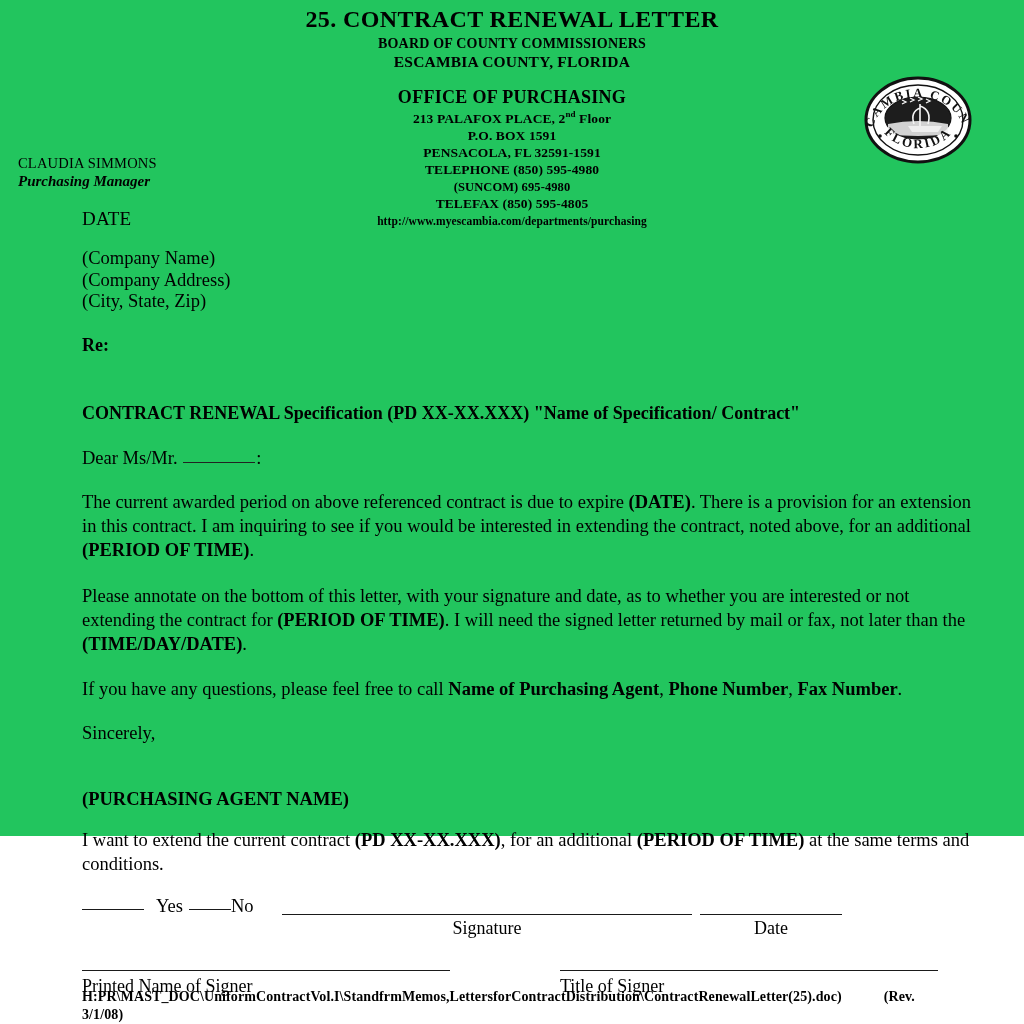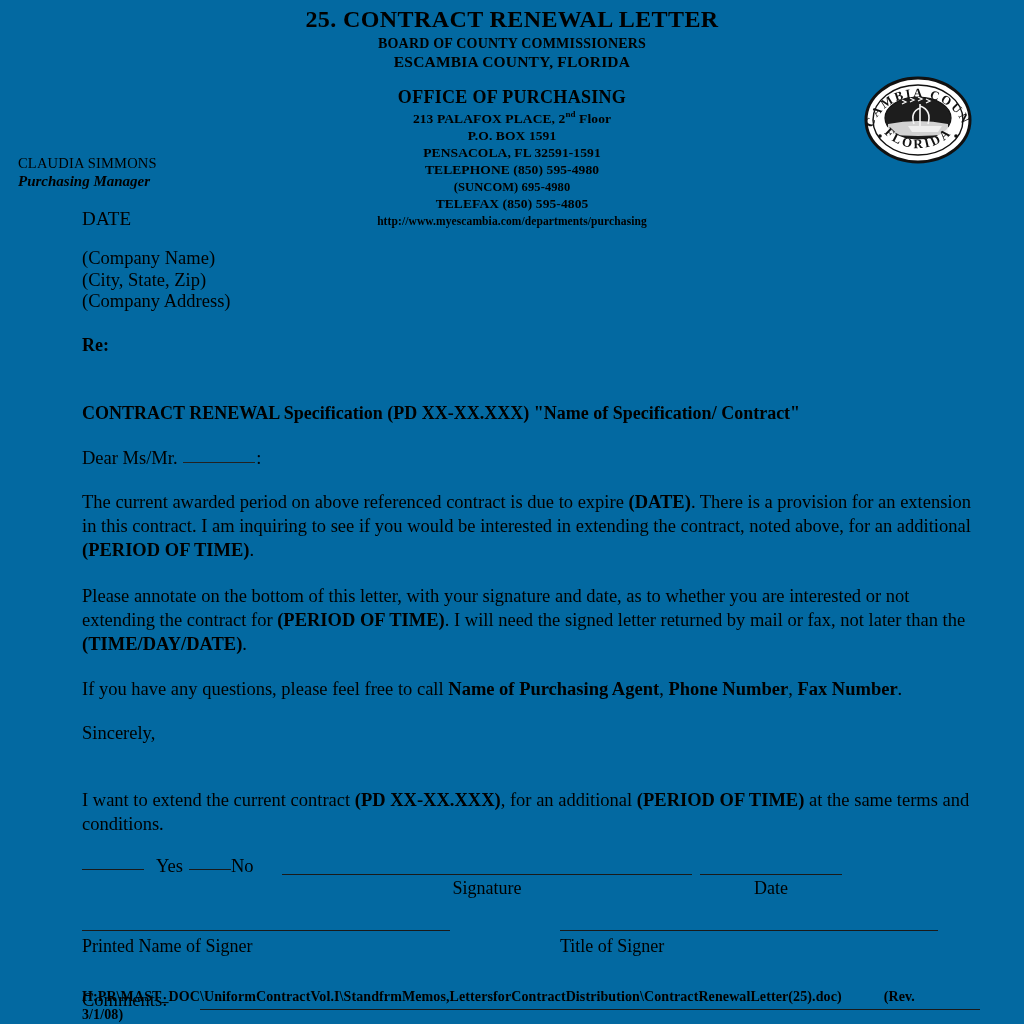--- a/index.html
+++ b/index.html
@@ -12,22 +12,22 @@
     height: 1024px;
     font-family: "Liberation Serif", serif;
     color: #000000;
     position: relative;
     overflow: hidden;
   }
 
   .page {
     position: relative;
     width: 1024px;
-    height: 1024px;
-    background: #0369a1;
+    height: 836px;
+    background: #22c55e;
   }
 
   
   .letterhead {
     text-align: center;
     padding-top: 6px;
   }
   .doc-title {
     font-size: 24px;
     font-weight: bold;
@@ -359,40 +359,41 @@
     <div class="manager-name">CLAUDIA SIMMONS</div>
     <div class="manager-title">Purchasing Manager</div>
   </div>
 
   <div class="body-wrap">
 
     <div class="date-label">DATE</div>
 
     <div class="addr-block">
       <div>(Company Name)</div>
+      <div>(Company Address)</div>
       <div>(City, State, Zip)</div>
-      <div>(Company Address)</div>
     </div>
 
     <div class="re-row">
       <div class="re-label">Re:</div>
       <div class="re-text">CONTRACT RENEWAL Specification (PD XX-XX.XXX) "Name of Specification/ Contract"</div>
     </div>
 
     <div class="salutation"><span>Dear Ms/Mr. </span><span class="blank-inline"></span><span>:</span></div>
 
     <div class="para"><span>The current awarded period on above referenced contract is due to expire </span><b>(DATE)</b><span>.  There is a provision for an extension in this contract.  I am inquiring to see if you would be interested in extending the contract, noted above, for an additional </span><b>(PERIOD OF TIME)</b><span>.</span></div>
 
     <div class="para"><span>Please annotate on the bottom of this letter, with your signature and date, as to whether you are interested or not extending the contract for </span><b>(PERIOD OF TIME)</b><span>.  I will need the signed letter returned by mail or fax, not later than the </span><b>(TIME/DAY/DATE)</b><span>.</span></div>
 
     <div class="para"><span>If you have any questions, please feel free to call </span><b>Name of Purchasing Agent</b><span>, </span><b>Phone Number</b><span>, </span><b>Fax Number</b><span>.</span></div>
 
     <div class="sincerely">Sincerely,</div>
 
     <div class="agent-block">
+      <div>(PURCHASING AGENT NAME)</div>
     </div>
 
     <div class="accept-para"><span>I want to extend the current contract </span><b>(PD XX-XX.XXX)</b><span>, for an additional </span><b>(PERIOD OF TIME)</b><span> at the same terms and conditions.</span></div>
 
     <div class="yesno-row">
       <span class="blank-yes"></span><span class="yes-label">Yes</span><span class="blank-no"></span><span class="no-label">No</span>
       <span class="sig-line"></span>
       <span class="date-line"></span>
       <span class="sig-caption">Signature</span>
       <span class="date-caption">Date</span>

